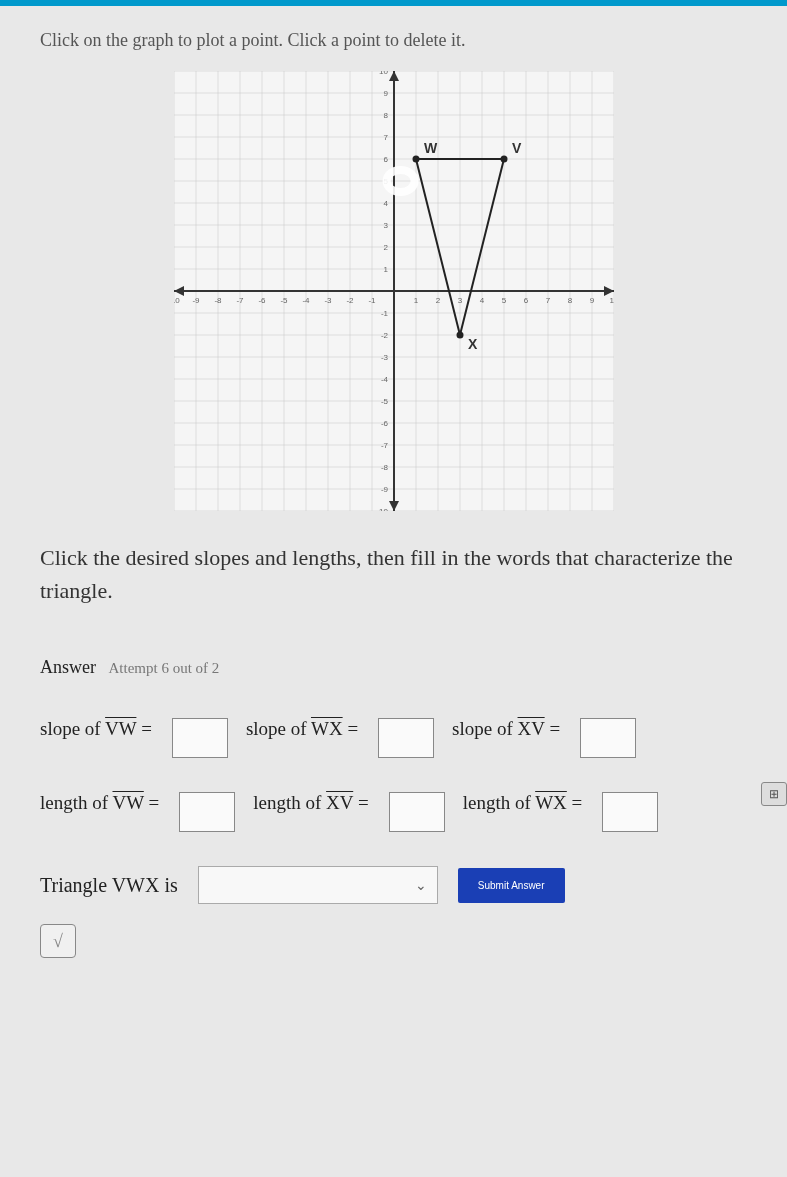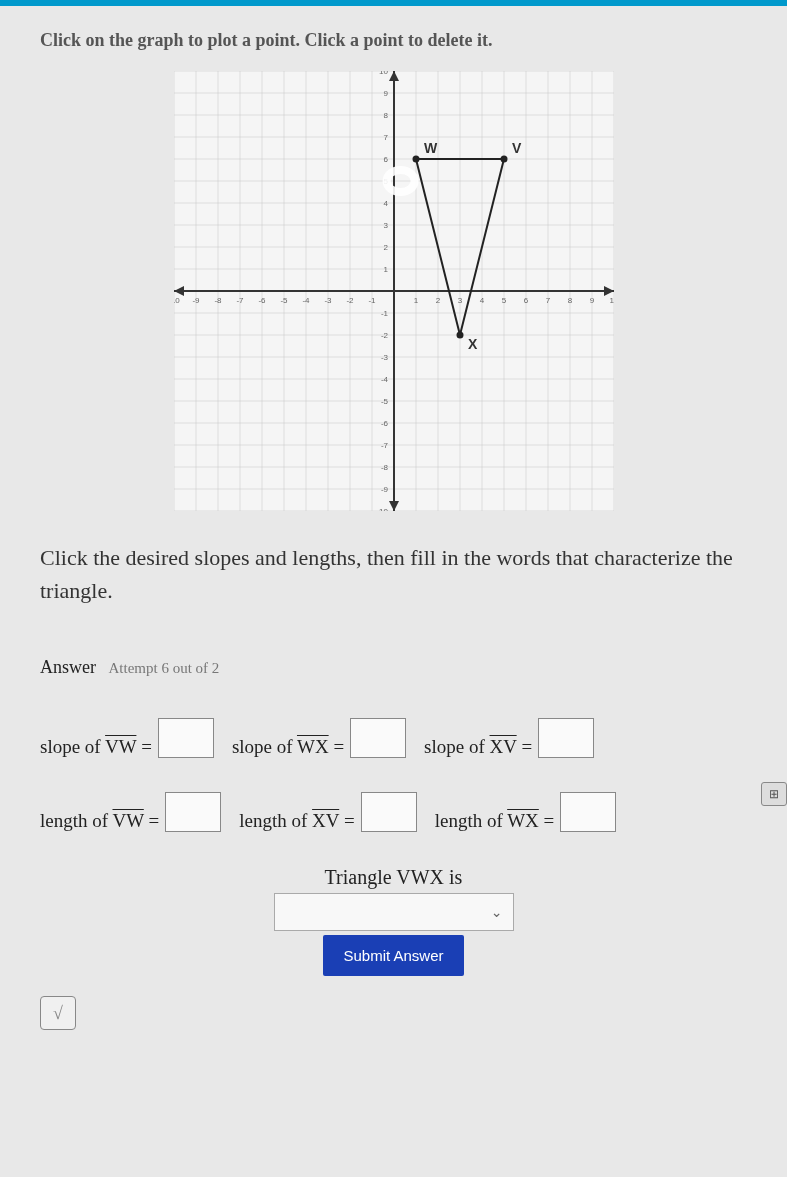--- a/index.html
+++ b/index.html
@@ -12,21 +12,21 @@
       padding: 20px 40px;
       color: #222;
     }
     .top-bar {
       position: absolute;
       top: 0; left: 0; right: 0;
       height: 6px;
       background: #0099cc;
     }
     .instruction {
-      font-weight: bold;
+      font-weight: normal;
       color: #555;
       font-size: 18px;
       margin-top: 10px;
       margin-bottom: 20px;
     }
     .graph-container {
       display: flex;
       justify-content: center;
       margin-bottom: 30px;
     }
@@ -50,60 +50,59 @@
     .attempt { color: #777; font-size: 15px; margin-left: 8px; }
     .row {
       display: flex;
       align-items: center;
       gap: 18px;
       margin-bottom: 34px;
       font-size: 19px;
     }
     .field {
       display: flex;
-      align-items: flex-end;
-      gap: 6px;
+      align-items: flex-start;
+      gap: 20px;
       white-space: nowrap;
     }
     .overline {
       text-decoration: overline;
     }
     .input-box {
       width: 56px;
       height: 40px;
       border: 1.5px solid #888;
       background: #fafafa;
       font-size: 18px;
       text-align: center;
     }
     .triangle-row {
       display: flex;
       align-items: center;
-      gap: 4px;
+      gap: 20px;
       font-size: 20px;
-      flex-direction: column;
     }
     .select-box {
       width: 240px;
       height: 38px;
       border: 1px solid #aaa;
       background: #f8f8f8;
       padding: 0 10px;
       display: flex;
       align-items: center;
       justify-content: flex-end;
       font-size: 14px;
       color: #666;
     }
     .submit-btn {
       background: #1a3fb5;
       color: white;
       border: none;
       padding: 12px 20px;
-      font-size: 15px;
+      font-size: 10px;
       cursor: pointer;
       border-radius: 2px;
     }
     .bottom-icon {
       margin-top: 20px;
       width: 36px;
       height: 34px;
       border: 1.5px solid #888;
       border-radius: 4px;
       display: flex;

